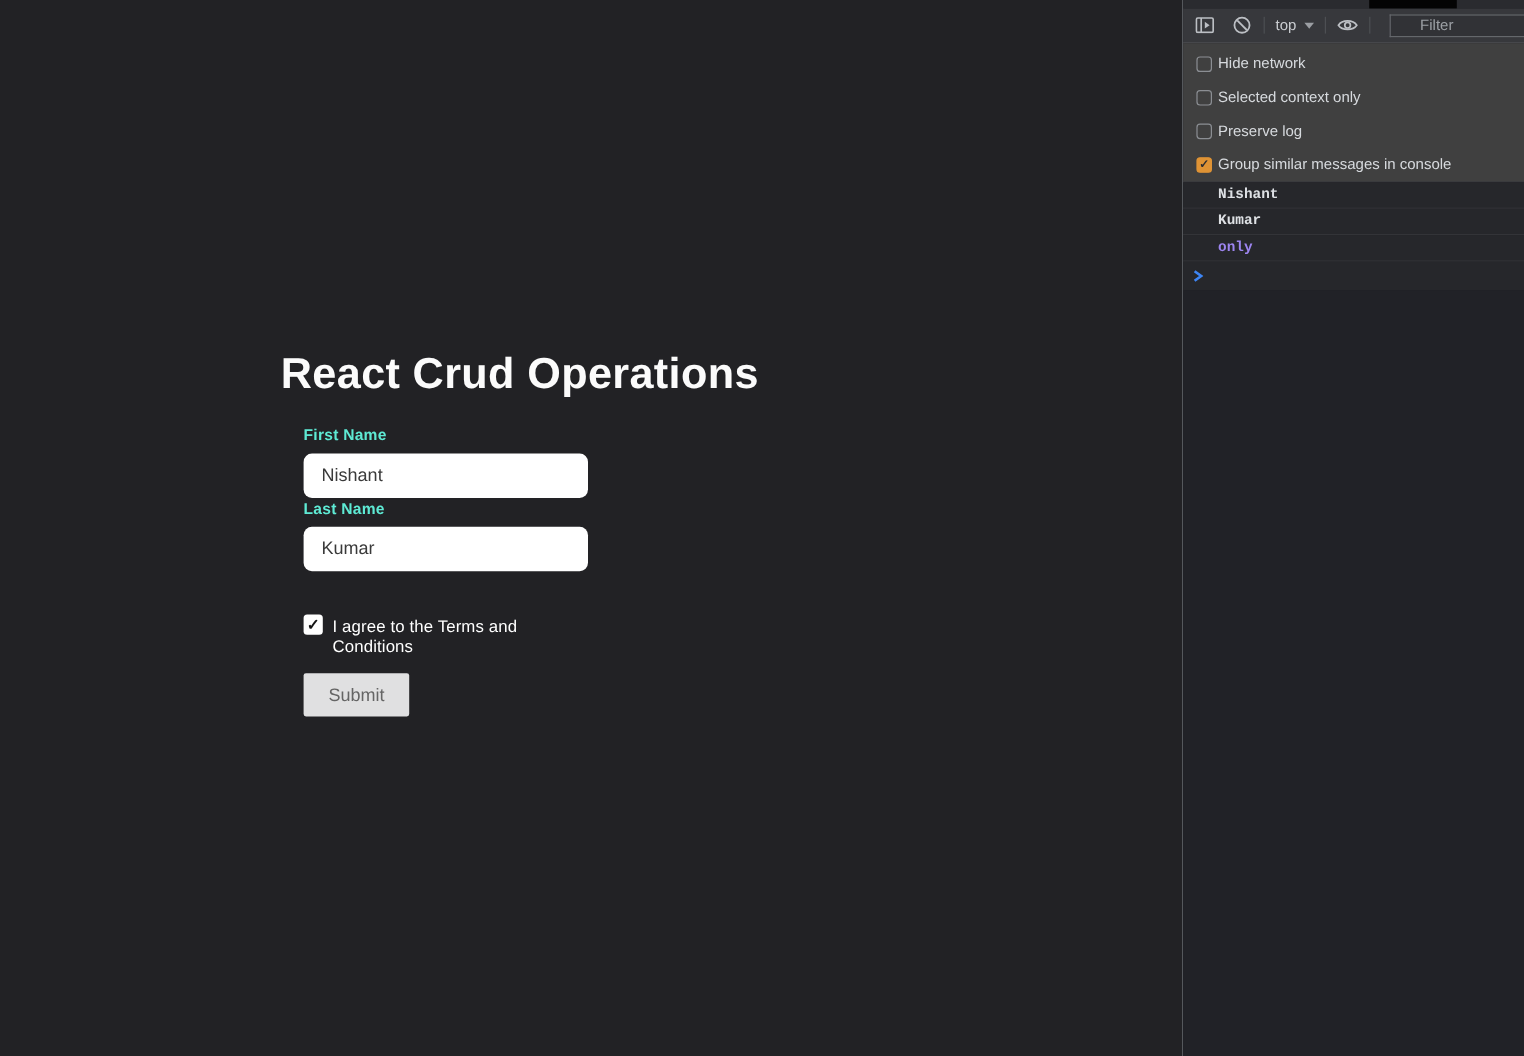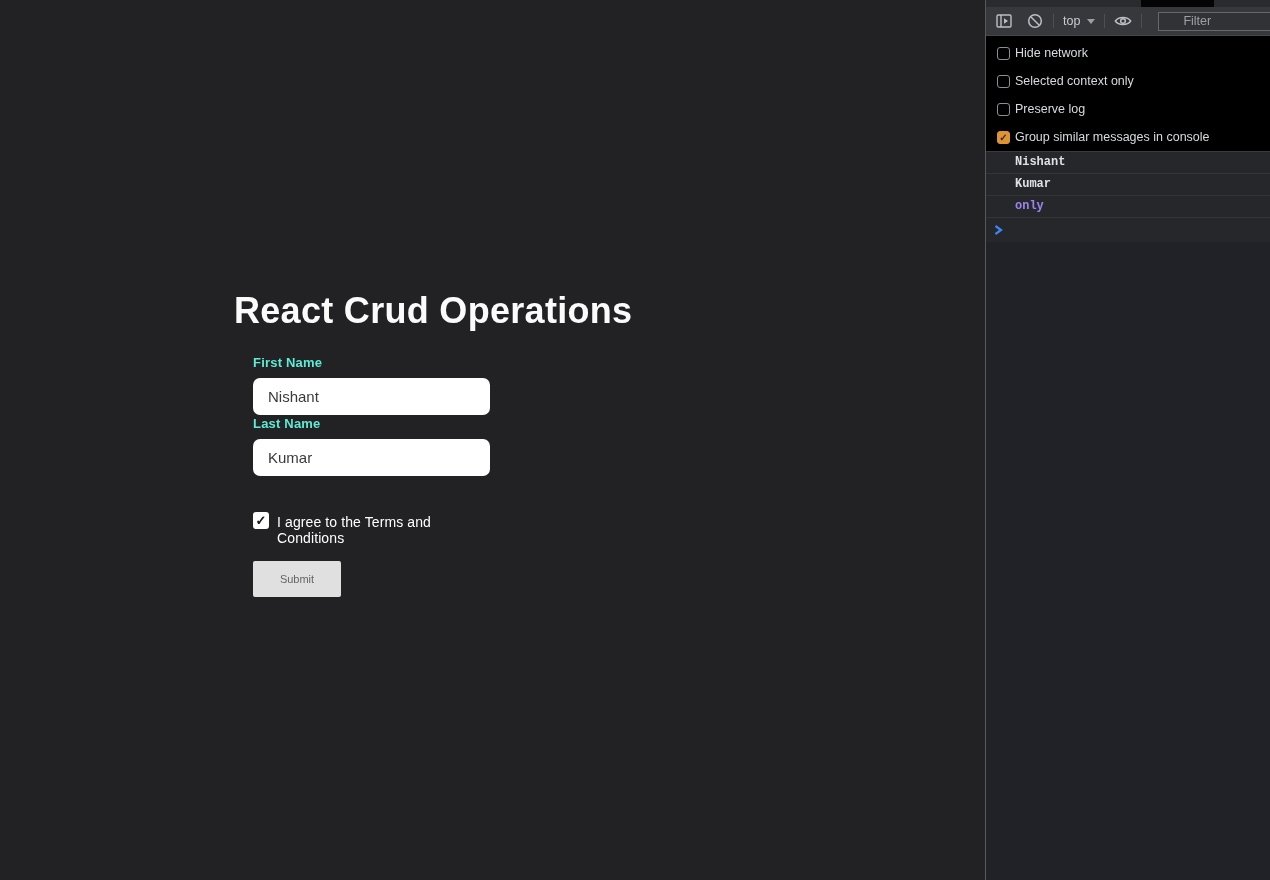--- a/index.html
+++ b/index.html
@@ -34,21 +34,21 @@
   .form-checkbox {
     width:17px; height:17px; background:#ffffff; border-radius:3px;
     display:flex; align-items:center; justify-content:center;
     color:#141414; font-size:13px; font-weight:700; cursor:pointer;
   }
   .form-checkbox.checked::after { content:"✓"; }
   .agree-label { margin-left:8px; font-size:14px; color:#ffffff; letter-spacing:0.1px;margin-top:20px; }
   .submit-btn {
     margin-top:15px; width:88px; height:36px;
     background:#e0e0e1; border:none; border-radius:2px;
-    font-size:11px; color:#656565; font-family:"Liberation Sans", sans-serif;
+    font-size:15px; color:#656565; font-family:"Liberation Sans", sans-serif;
     cursor:pointer;
   }
 
   
   .devtools {
     flex:1; display:flex; flex-direction:column;
     background:#212227; border-left:1px solid #55585c;
     min-width:0;
     justify-content:space-between;
   }
@@ -72,21 +72,21 @@
     border-top:5px solid #9b9ea3;
   }
   .dt-filter {
     flex:1; min-width:0; height:19px; margin-left:7px;
     background:#313236; border:1px solid #64676b; border-right:none;
     color:#d8dade; font-size:12.5px; padding:0 24px; outline:none;
     font-family:"Liberation Sans", sans-serif;
   }
   .dt-filter::placeholder { color:#9ca0a5; }
 
-  .dt-settings { flex:0 0 115px; background:#000000; border-bottom:1px solid #3a3b3f; padding-top:3px; }
+  .dt-settings { flex:0 0 115px; background:#404040; border-bottom:1px solid #3a3b3f; padding-top:3px; }
   .dt-setting { height:28px; display:flex; align-items:center; padding-left:11px; cursor:pointer; }
   .dt-check {
     width:13px; height:13px; flex:0 0 13px;
     border:1px solid #8b8e93; border-radius:3px;
     display:flex; align-items:center; justify-content:center;
   }
   .dt-check.checked {
     background:var(--accent-orange); border-color:var(--accent-orange);
     color:#2c2d31; font-size:10px; font-weight:700;
   }

